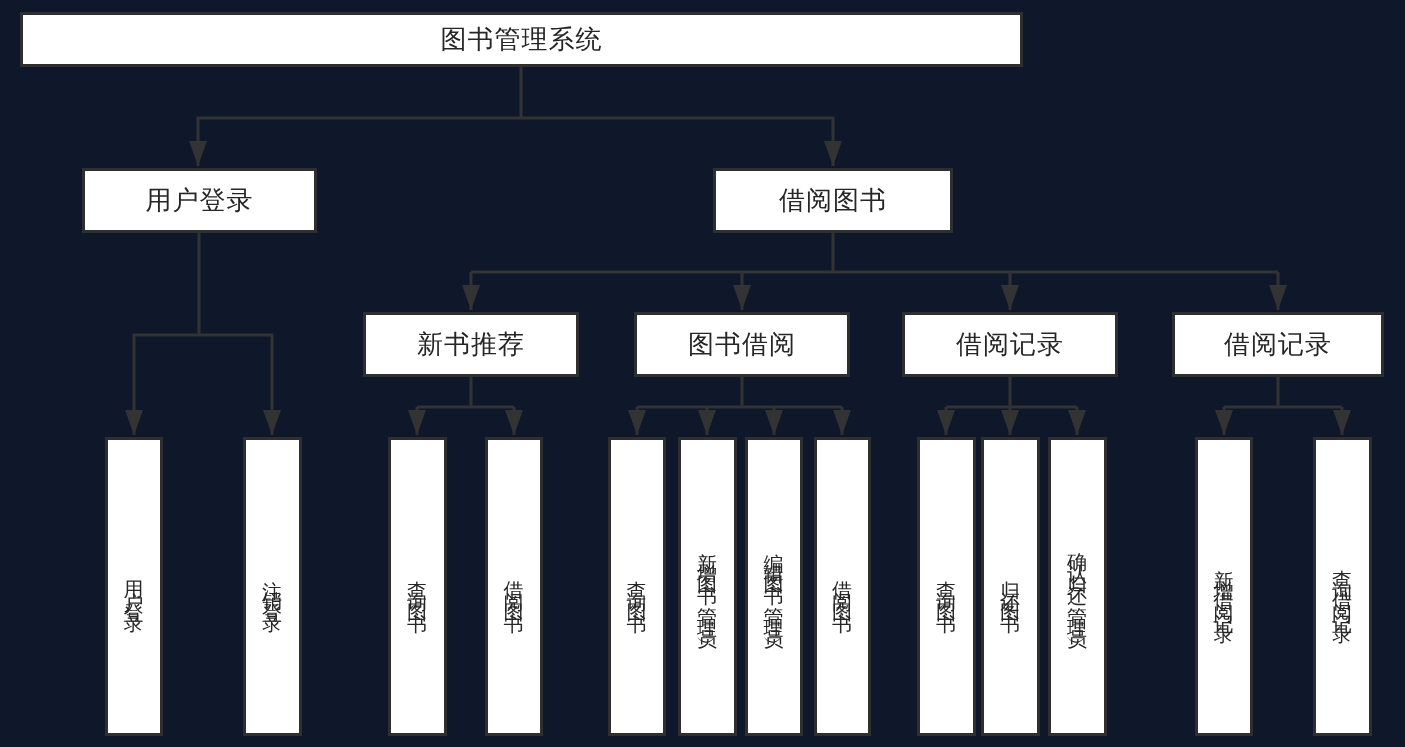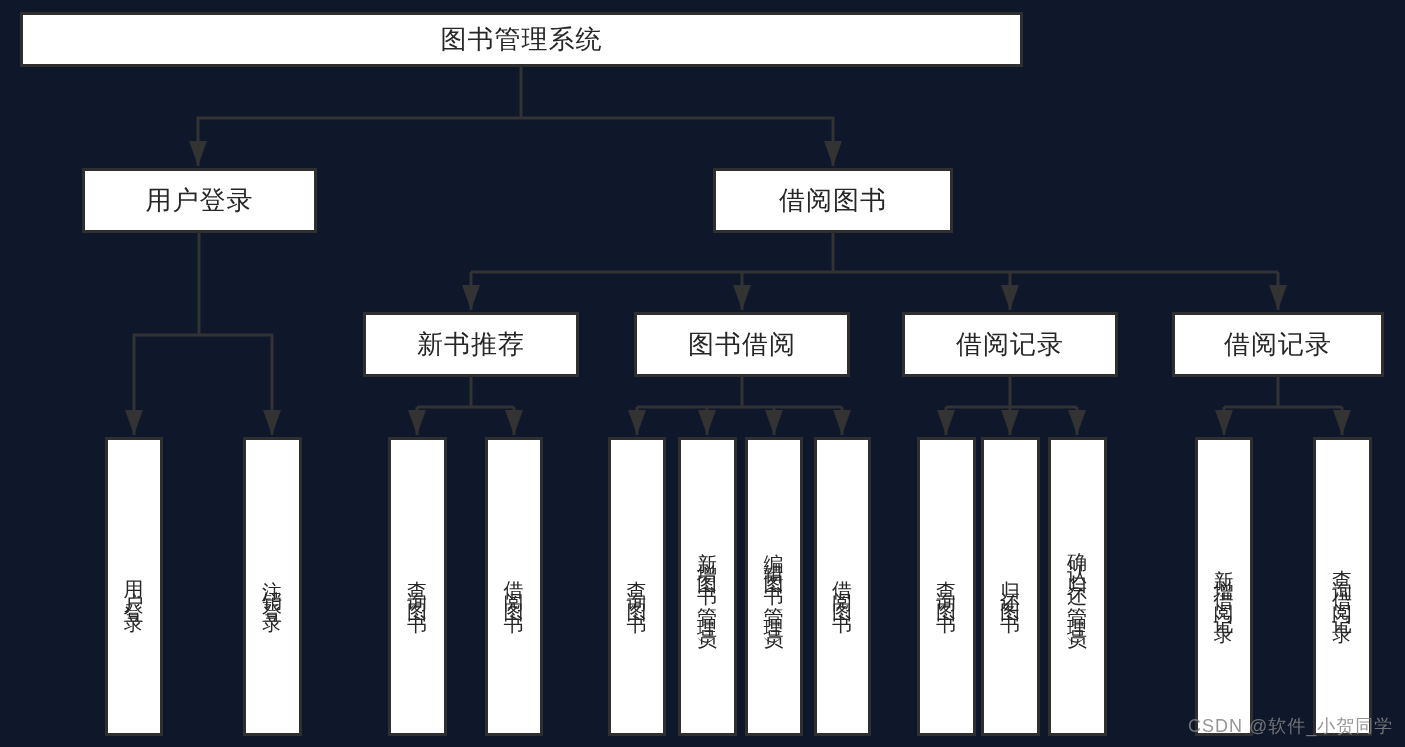--- a/index.html
+++ b/index.html
@@ -164,15 +164,14 @@
     <span class="label">确认归还（管理员）</span>
   </div>
 
   <div class="box v" style="left:1195px;top:437px;width:58px;height:299px">
     <span class="label">新增借阅记录</span>
   </div>
   <div class="box v" style="left:1313px;top:437px;width:59px;height:299px">
     <span class="label">查询借阅记录</span>
   </div>
 
-  <div class="watermark">CSDN @软件_小贺同学</div>
 
 </div>
 
 </body></html>

